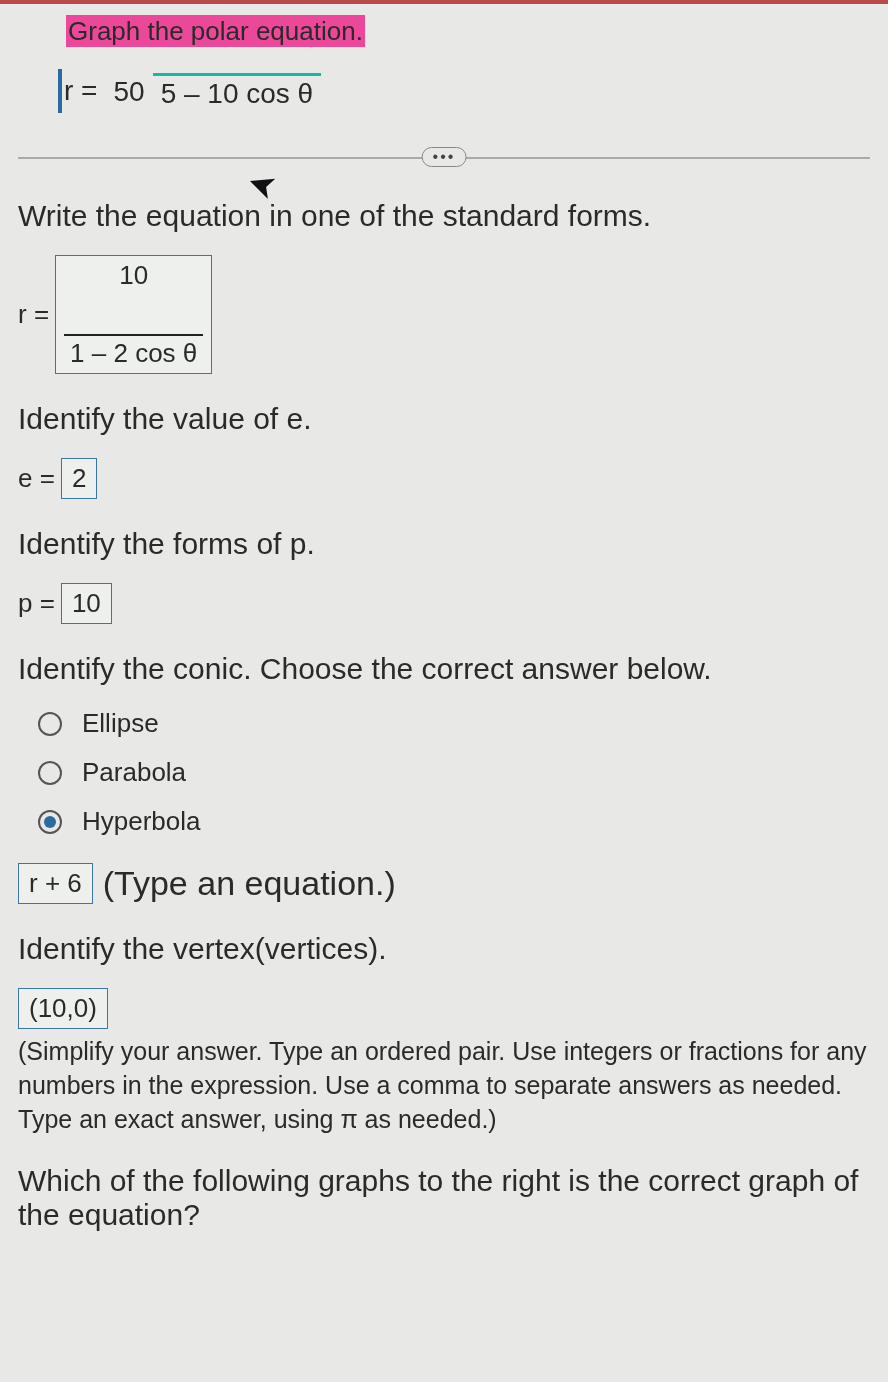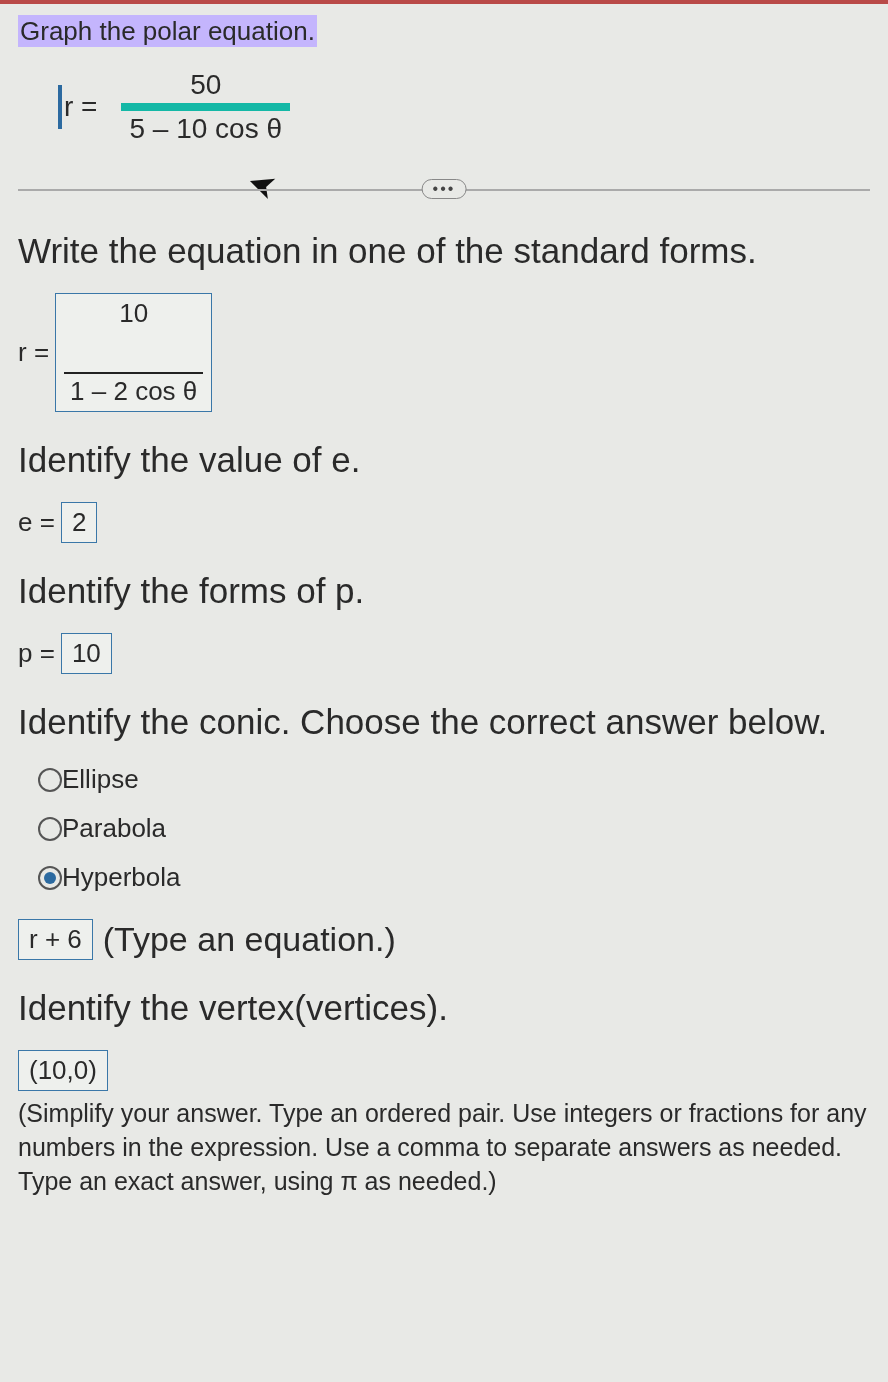--- a/index.html
+++ b/index.html
@@ -8,50 +8,51 @@
     padding: 0;
     width: 888px;
     font-family: Arial, Helvetica, sans-serif;
     background: #e8e9e6;
     color: #2a2a2a;
   }
   .page {
     padding: 0 18px 30px 18px;
   }
   .highlight {
-    background: #c4b5fd;
+    background: #ec4899;
     padding: 1px 2px;
     font-size: 26px;
+    margin-left: 48px;
   }
   .question-title {
     font-size: 26px;
     margin-top: 12px;
   }
   .eq-block {
     margin: 22px 0 10px 40px;
     display: flex;
     align-items: center;
     font-size: 28px;
   }
   .cursor-bar {
     display:inline-block;
     width:4px; height:44px;
     background:#2c6aa0;
     vertical-align:middle;
     margin-right:2px;
   }
   .frac {
     display: inline-flex;
-    flex-direction: column;
-    align-items: center;
+    flex-direction: row;
+    align-items: flex-end;
     vertical-align: middle;
-    margin: 0 20px;
+    margin: 0 4px;
   }
   .frac .num { padding: 0 8px 2px 8px; }
-  .frac .den { border-top: 8px solid #14b8a6; padding: 2px 8px 0 8px; }
+  .frac .den { border-top: 3px solid #14b8a6; padding: 2px 8px 0 8px; }
   .divider-wrap {
     position: relative;
     margin: 30px 0 28px 0;
     height: 28px;
   }
   .hr {
     border-top: 2px solid #aaa;
     position: absolute;
     top: 14px; left: 0; right: 0;
   }
@@ -69,21 +70,21 @@
   }
   .cursor-arrow {
     position: absolute;
     left: 248px; top: 148px;
     font-size: 34px;
     color: #111;
     transform: scaleX(-1) rotate(-20deg);
     pointer-events: none;
   }
   .prompt {
-    font-size: 35px;
+    font-size: 30px;
     margin: 18px 0 22px 0;
   }
   .answer-row {
     display: flex;
     align-items: center;
     font-size: 26px;
     margin: 0 0 28px 0;
   }
   .box {
     border: 1.5px solid #3a77a8;
@@ -103,20 +104,21 @@
     background: #eef0ed;
   }
   .frac-box .num { padding: 0 6px 2px 6px; }
   .frac-box .den { border-top: 2px solid #222; padding: 2px 6px 0 6px; margin-top: 41px; }
   .radio-group { margin: 10px 0 26px 20px; }
   .radio-item {
     display: flex;
     align-items: center;
     font-size: 26px;
     margin: 18px 0;
+    gap: 20px;
   }
   .radio {
     width: 24px; height: 24px;
     border: 2.5px solid #555;
     border-radius: 50%;
     display: inline-flex;
     align-items: center;
     justify-content: center;
     flex-shrink: 0;
   }
@@ -204,14 +206,15 @@
     <span class="box">r + 6</span>
     <span class="hint" style="margin-left:10px">(Type an equation.)</span>
   </div>
 
   <div class="prompt">Identify the vertex(vertices).</div>
   <div class="answer-row" style="margin-bottom:6px">
     <span class="box">(10,0)</span>
   </div>
   <div class="help-text">(Simplify your answer. Type an ordered pair. Use integers or fractions for any numbers in the expression. Use a comma to separate answers as needed. Type an exact answer, using π as needed.)</div>
 
+  <div class="prompt section-gap">Which of the following graphs to the right is the correct graph of the equation?</div>
 
 </div>
 
 </body></html>

